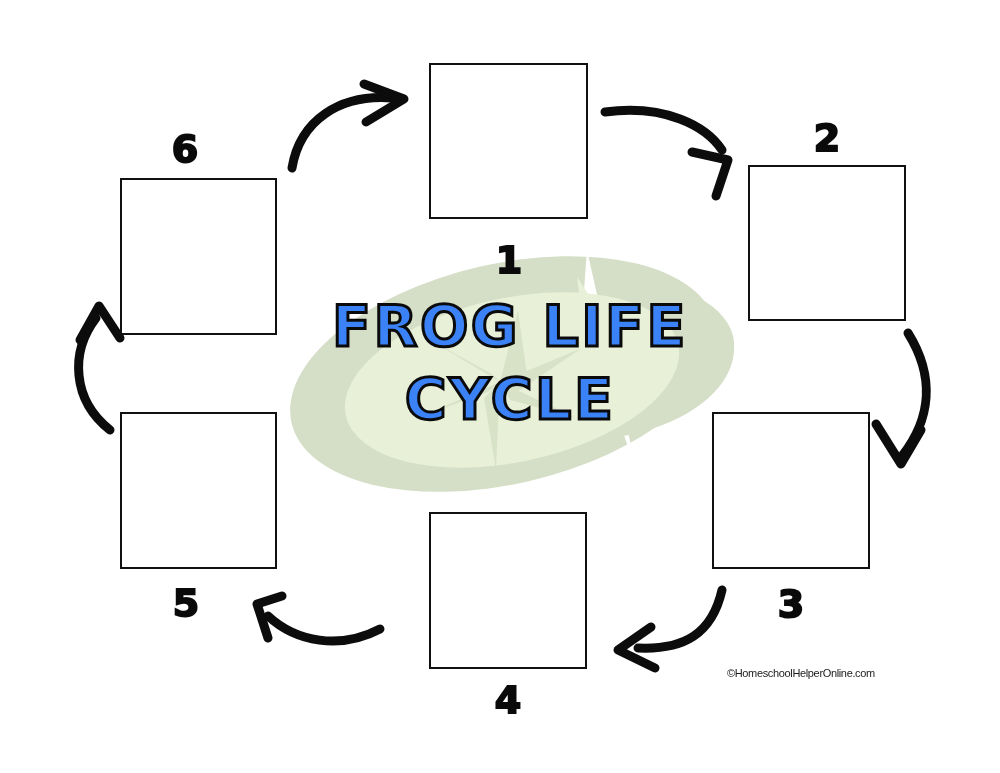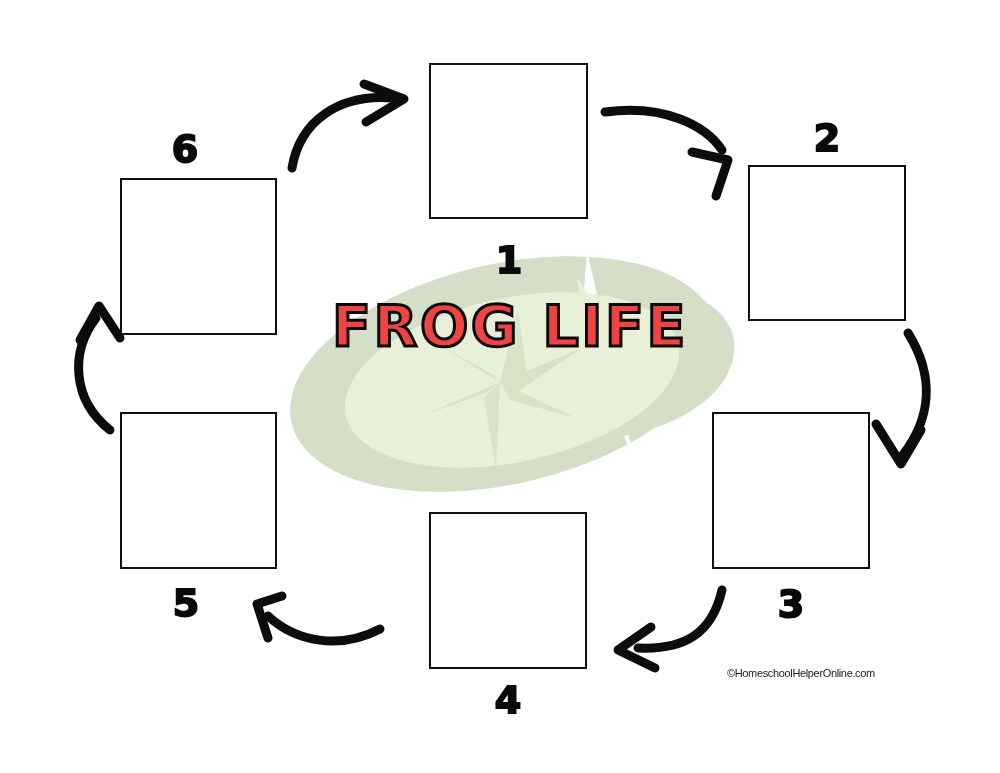--- a/index.html
+++ b/index.html
@@ -27,21 +27,21 @@
     height: 300px;
     pointer-events: none;
   }
   #title-block {
     position: absolute;
     left: 300px;
     top: 300px;
     width: 420px;
     text-align: center;
     line-height: 0.98;
-    color: #ef4444;
+    color: #3b82f6;
     z-index: 5;
   }
   .title-line {
     display: block;
     font-family: "DejaVu Sans", sans-serif;
     font-weight: 700;
     font-size: 57px;
     letter-spacing: 2.5px;
     -webkit-text-stroke: 3px #0a0a0a;
     text-rendering: geometricPrecision;
@@ -117,20 +117,21 @@
       <path d="M218 160 L300 126 L232 172 Z"></path>
       <path d="M218 160 L294 196 L228 178 Z"></path>
       <path d="M218 160 L214 248 L202 176 Z"></path>
       <path d="M218 160 L140 194 L206 170 Z"></path>
       <path d="M218 160 L148 118 L210 152 Z"></path>
     </g>
   </svg>
 
   <div id="title-block">
     <span class="title-line line1">FROG LIFE</span>
+    <span class="title-line line2">CYCLE</span>
   </div>
 
   <svg id="arrow-layer" viewBox="0 0 1000 773">
     <g fill="none" stroke="#0c0c0c" stroke-width="9" stroke-linecap="round">
 
       <g>
         <path d="M292 168 C 300 120 340 94 392 98"></path>
         <path d="M364 84 L404 99 L366 122" stroke-width="9" stroke-linejoin="round"></path>
       </g>
 

